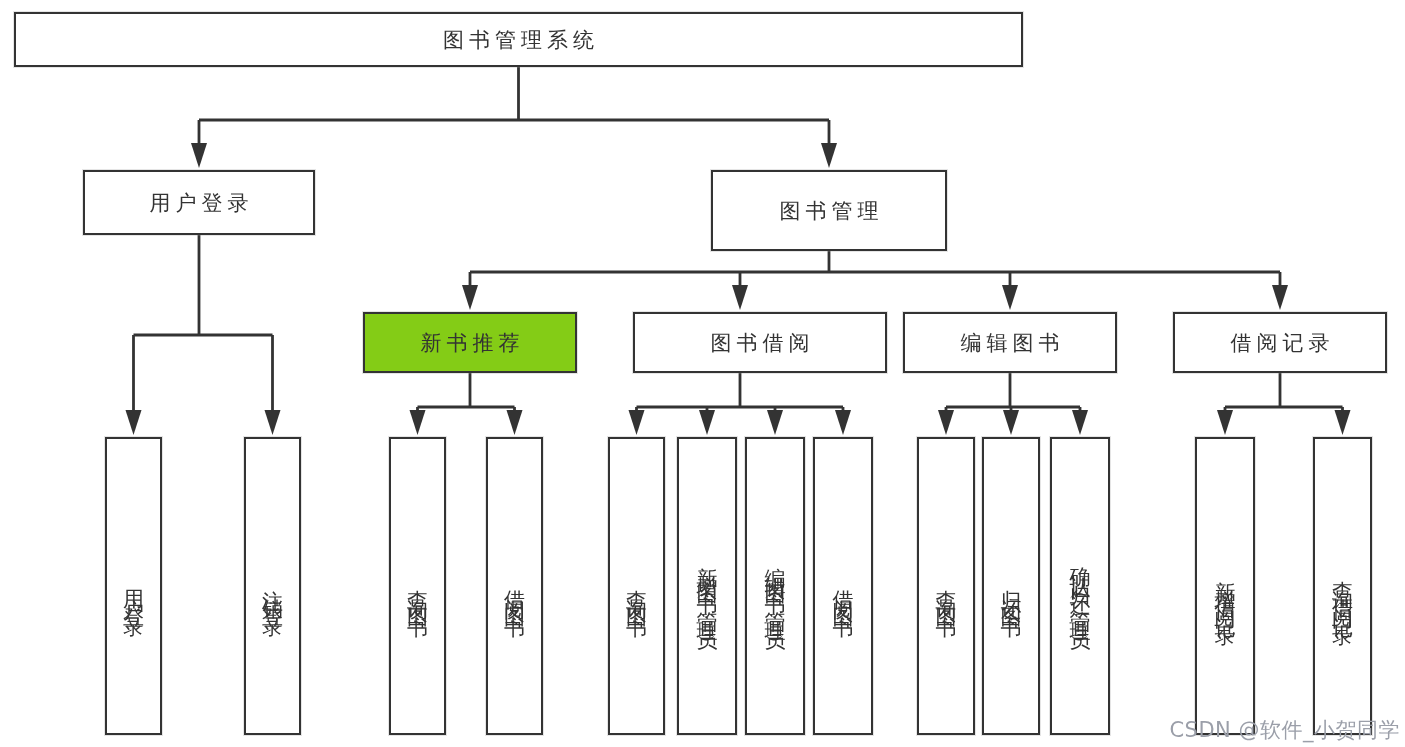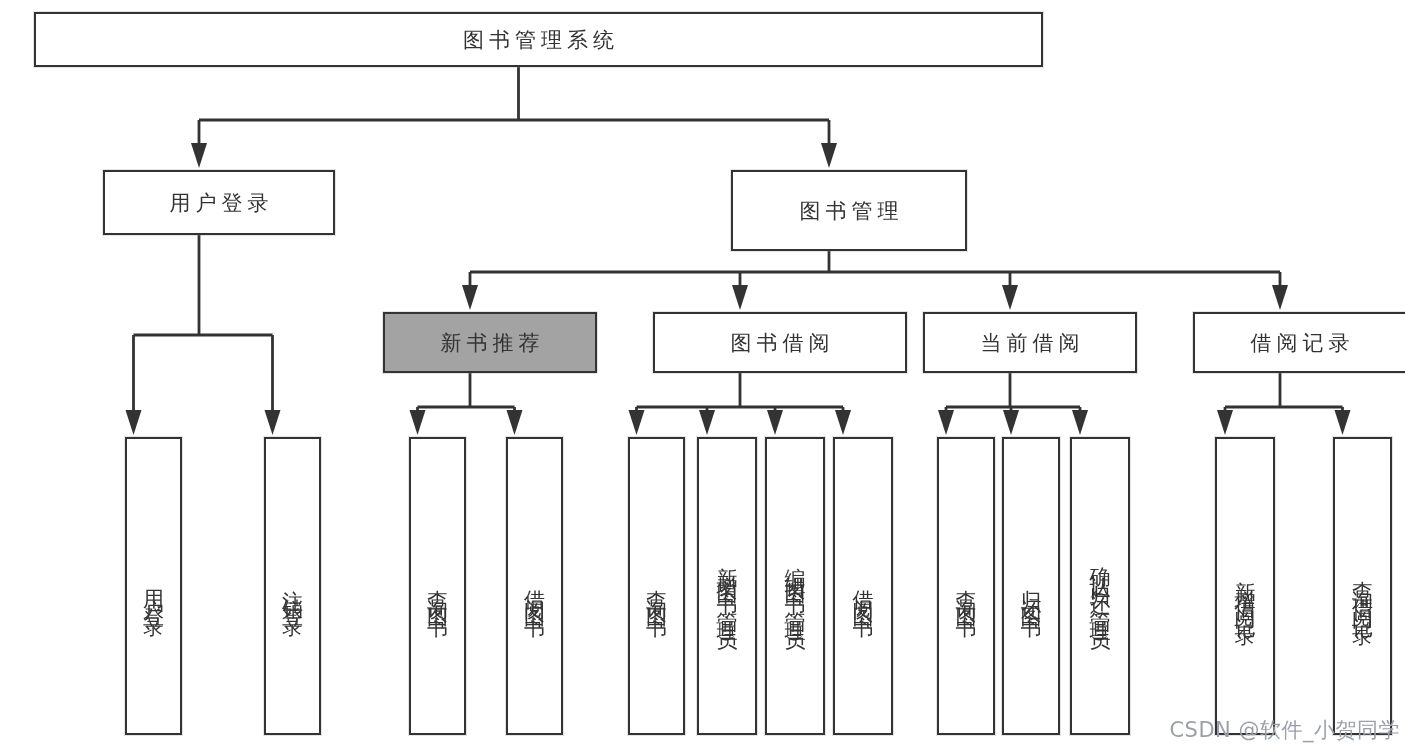--- a/index.html
+++ b/index.html
@@ -12,21 +12,20 @@
   }
   #wires{position:absolute;left:0;top:0;width:1405px;height:747px;}
   .node{
     position:absolute;
     box-sizing:border-box;
     background:#ffffff;
     border:2.5px solid #333333;
     box-shadow:0 0 0 1px rgba(150,150,150,0.25);
     display:flex;align-items:center;justify-content:center;
     color:#333333;
-    margin-left:20px;
   }
   .node.h .lbl{
     font-size:21px;
     letter-spacing:5px;
     margin-right:-5px;
     white-space:nowrap;
     color:#333333;
   }
   .node.v .lbl{
     writing-mode:vertical-rl;
@@ -77,28 +76,28 @@
   <div id="watermark" style="color: rgb(155, 159, 169); margin-left: 13px;">CSDN @软件_小贺同学</div>
 <div class="node h" style="left: 14px; top: 12px; width: 1009px; height: 55px; border-color: rgb(51, 51, 51); background: rgb(255, 255, 255);">
       <span class="lbl">图书管理系统</span>
     </div>
     <div class="node h" style="left: 83px; top: 170px; width: 232px; height: 65px; border-color: rgb(51, 51, 51); background: rgb(255, 255, 255);">
       <span class="lbl">用户登录</span>
     </div>
     <div class="node h" style="left: 711px; top: 170px; width: 236px; height: 81px; border-color: rgb(51, 51, 51); background: rgb(255, 255, 255);">
       <span class="lbl">图书管理</span>
     </div>
-    <div class="node h" style="left: 363px; top: 312px; width: 214px; height: 61px; border-color: rgb(51, 51, 51); background: #a3a3a3;">
+    <div class="node h" style="left: 363px; top: 312px; width: 214px; height: 61px; border-color: rgb(51, 51, 51); background: #84cc16;">
       <span class="lbl">新书推荐</span>
     </div>
     <div class="node h" style="left: 633px; top: 312px; width: 254px; height: 61px; border-color: rgb(51, 51, 51); background: rgb(255, 255, 255);">
       <span class="lbl">图书借阅</span>
     </div>
     <div class="node h" style="left: 903px; top: 312px; width: 214px; height: 61px; border-color: rgb(51, 51, 51); background: rgb(255, 255, 255);">
-      <span class="lbl">当前借阅</span>
+      <span class="lbl">编辑图书</span>
     </div>
     <div class="node h" style="left: 1173px; top: 312px; width: 214px; height: 61px; border-color: rgb(51, 51, 51); background: rgb(255, 255, 255);">
       <span class="lbl">借阅记录</span>
     </div>
     <div class="node v" style="left: 105px; top: 437px; width: 57px; height: 298px; border-color: rgb(51, 51, 51); background: rgb(255, 255, 255);">
       <span class="lbl">用户登录</span>
     </div>
     <div class="node v" style="left: 244px; top: 437px; width: 57px; height: 298px; border-color: rgb(51, 51, 51); background: rgb(255, 255, 255);">
       <span class="lbl">注销登录</span>
     </div>

